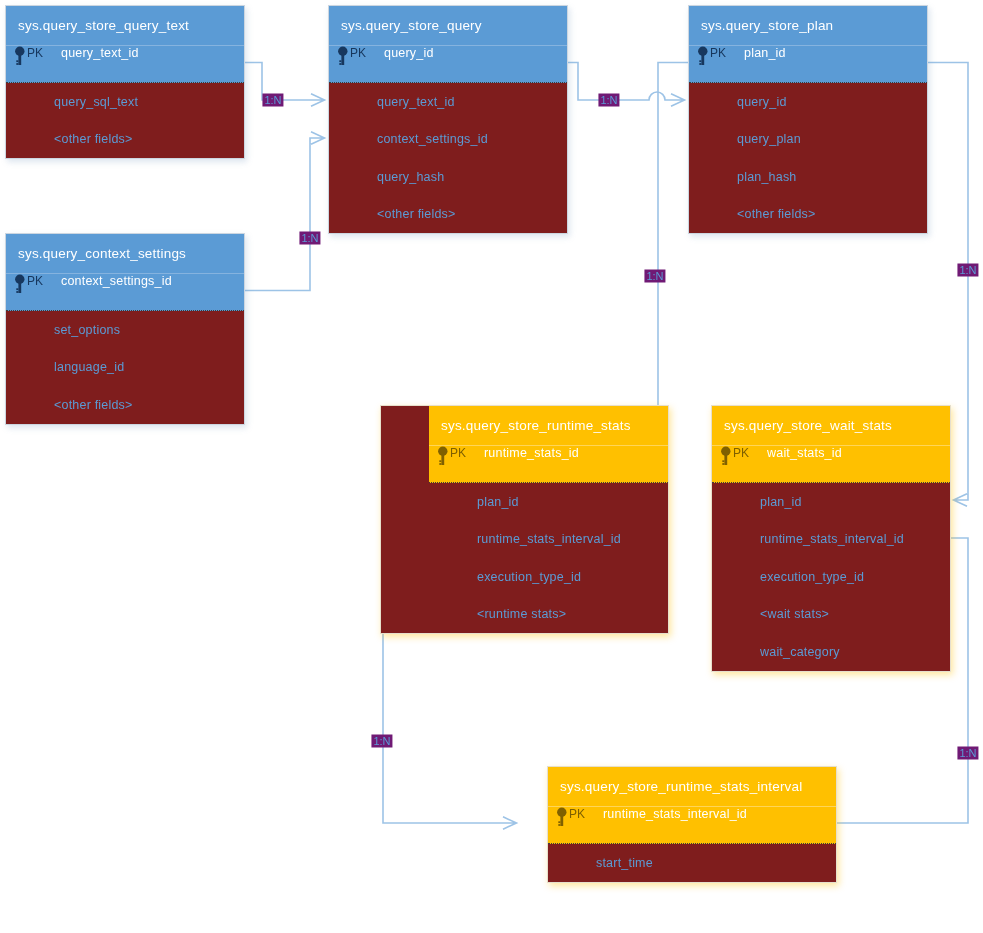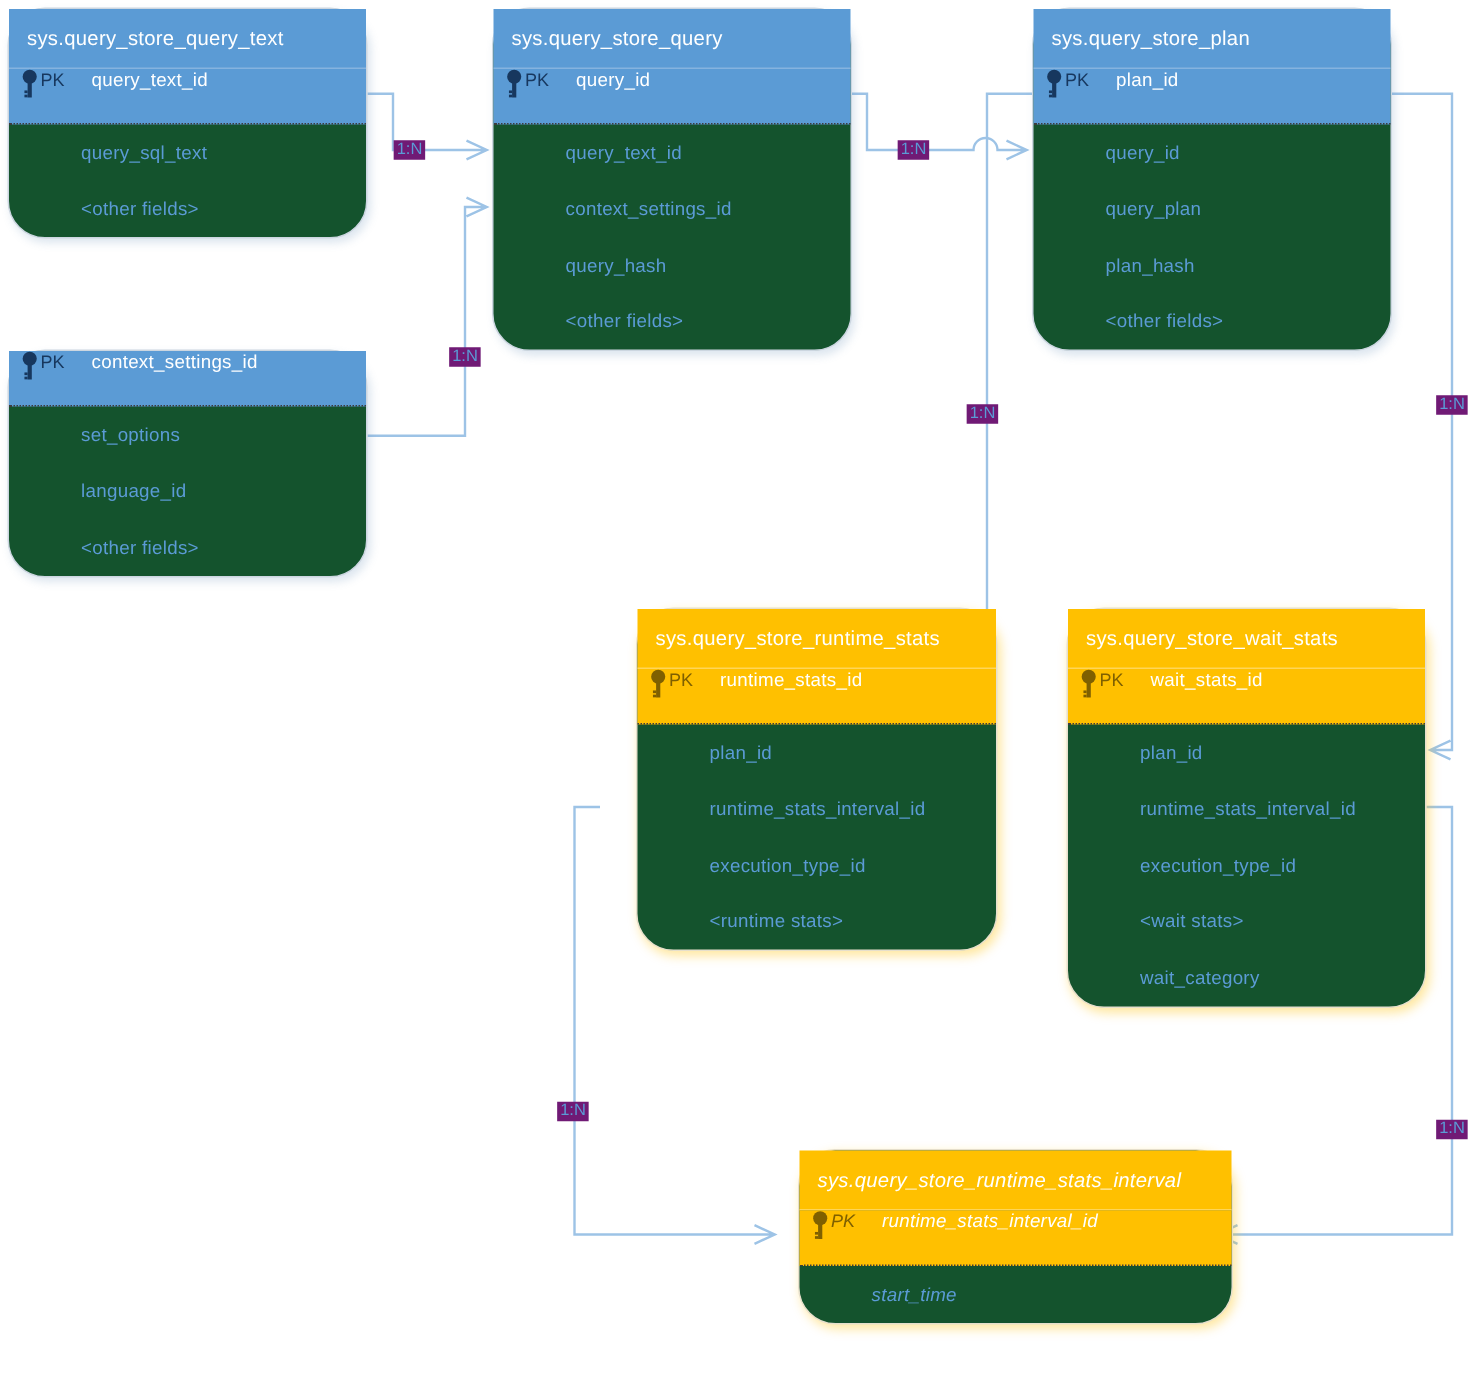--- a/index.html
+++ b/index.html
@@ -4,21 +4,21 @@
 <style>
   html,body{margin:0;padding:0;}
   body{
     width:983px;height:933px;position:relative;background:#ffffff;
     font-family:"Liberation Sans", sans-serif;
     -webkit-font-smoothing:antialiased;
   }
   .canvas{position:absolute;left:0;top:0;width:983px;height:933px;overflow:hidden;background:#ffffff;}
   svg.wires{position:absolute;left:0;top:0;}
 
-  .entity{position:absolute;background:#14532d;border-radius:25px;}
+  .entity{position:absolute;background:#7f1d1d;}
   .entity.blue{border:1px solid #ccd6e0;box-shadow:2px 3px 6px rgba(100,140,180,0.22);}
   .entity.gold{border:1px solid #e6dfcc;box-shadow:2px 3px 7px rgba(255,192,0,0.38);}
 
   .thead{height:39px;display:flex;align-items:center;padding-left:12px;color:#ffffff;font-size:13.5px;letter-spacing:.2px;}
   .blue .thead{background:#5B9BD5;border-bottom:1px solid #85b3df;}
   .gold .thead{background:#FFC000;border-bottom:1px solid #ffd558;}
 
   .pkrow{height:37px;display:flex;align-items:flex-start;border-bottom:1px dotted #3c3c3c;box-sizing:border-box;}
   .blue .pkrow{background:#5B9BD5;}
   .gold .pkrow{background:#FFC000;}
@@ -148,20 +148,23 @@
       <div class="frow">
           <span>plan_hash</span>
         </div>
       <div class="frow">
           <span>&lt;other fields&gt;</span>
         </div>
     </div>
   </div>
 
   <div class="entity blue" style="left:5px;top:233px;width:238px;">
+    <div class="thead">
+      <span>sys.query_context_settings</span>
+    </div>
     <div class="pkrow">
       <svg class="keyicon" width="12" height="21" viewBox="0 0 12 21">
         <g fill="currentColor">
             <circle cx="5.8" cy="5.2" r="4.7"></circle>
             <rect x="4.4" y="8" width="2.8" height="11"></rect>
             <rect x="2.3" y="14.3" width="2.1" height="1.8"></rect>
             <rect x="2.3" y="17.1" width="2.1" height="1.8"></rect>
           </g>
       </svg>
       <span class="pklabel">PK</span>
@@ -173,21 +176,21 @@
         </div>
       <div class="frow">
           <span>language_id</span>
         </div>
       <div class="frow">
           <span>&lt;other fields&gt;</span>
         </div>
     </div>
   </div>
 
-  <div class="entity gold" style="left:424px;top:405px;width:239px;">
+  <div class="entity gold" style="left:380px;top:405px;width:239px;padding-left:48px;">
     <div class="thead">
       <span>sys.query_store_runtime_stats</span>
     </div>
     <div class="pkrow">
       <svg class="keyicon" width="12" height="21" viewBox="0 0 12 21">
         <g fill="currentColor">
             <circle cx="5.8" cy="5.2" r="4.7"></circle>
             <rect x="4.4" y="8" width="2.8" height="11"></rect>
             <rect x="2.3" y="14.3" width="2.1" height="1.8"></rect>
             <rect x="2.3" y="17.1" width="2.1" height="1.8"></rect>
@@ -240,21 +243,21 @@
         </div>
       <div class="frow">
           <span>&lt;wait stats&gt;</span>
         </div>
       <div class="frow">
           <span>wait_category</span>
         </div>
     </div>
   </div>
 
-  <div class="entity gold" style="left:532px;top:766px;width:288px;font-style:italic;">
+  <div class="entity gold" style="left:547px;top:766px;width:288px;">
     <div class="thead">
       <span>sys.query_store_runtime_stats_interval</span>
     </div>
     <div class="pkrow">
       <svg class="keyicon" width="12" height="21" viewBox="0 0 12 21">
         <g fill="currentColor">
             <circle cx="5.8" cy="5.2" r="4.7"></circle>
             <rect x="4.4" y="8" width="2.8" height="11"></rect>
             <rect x="2.3" y="14.3" width="2.1" height="1.8"></rect>
             <rect x="2.3" y="17.1" width="2.1" height="1.8"></rect>

